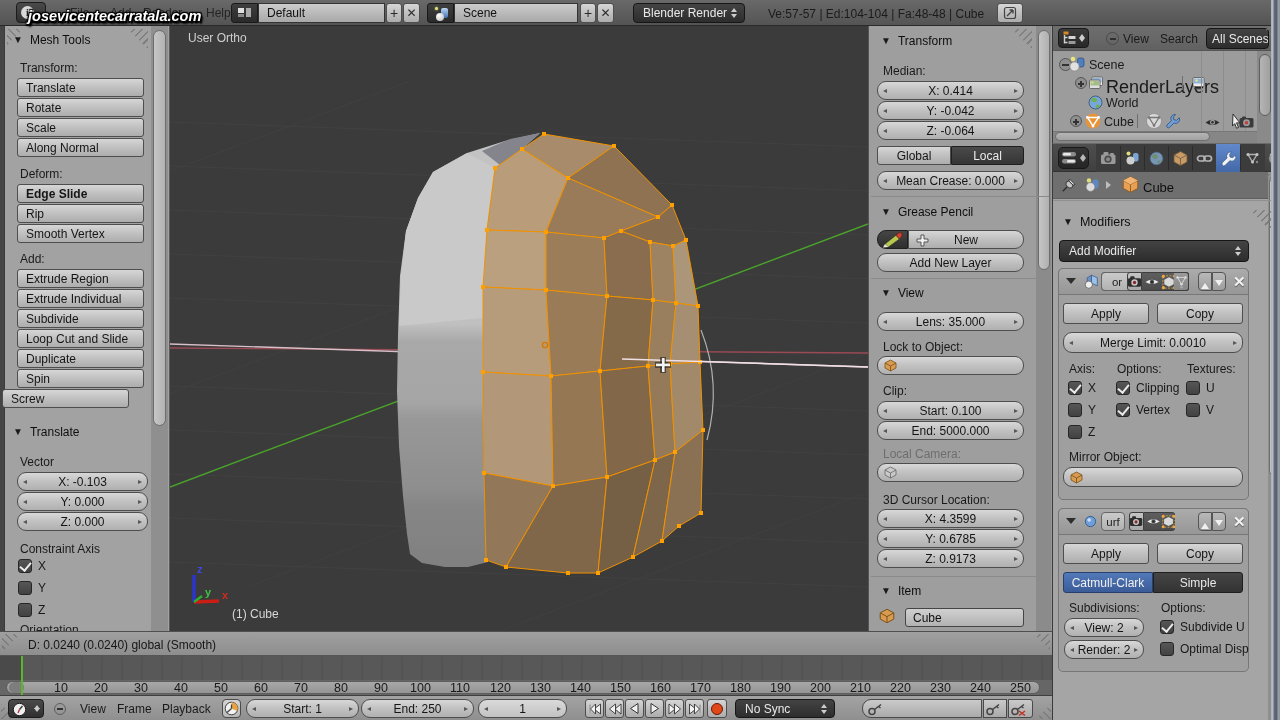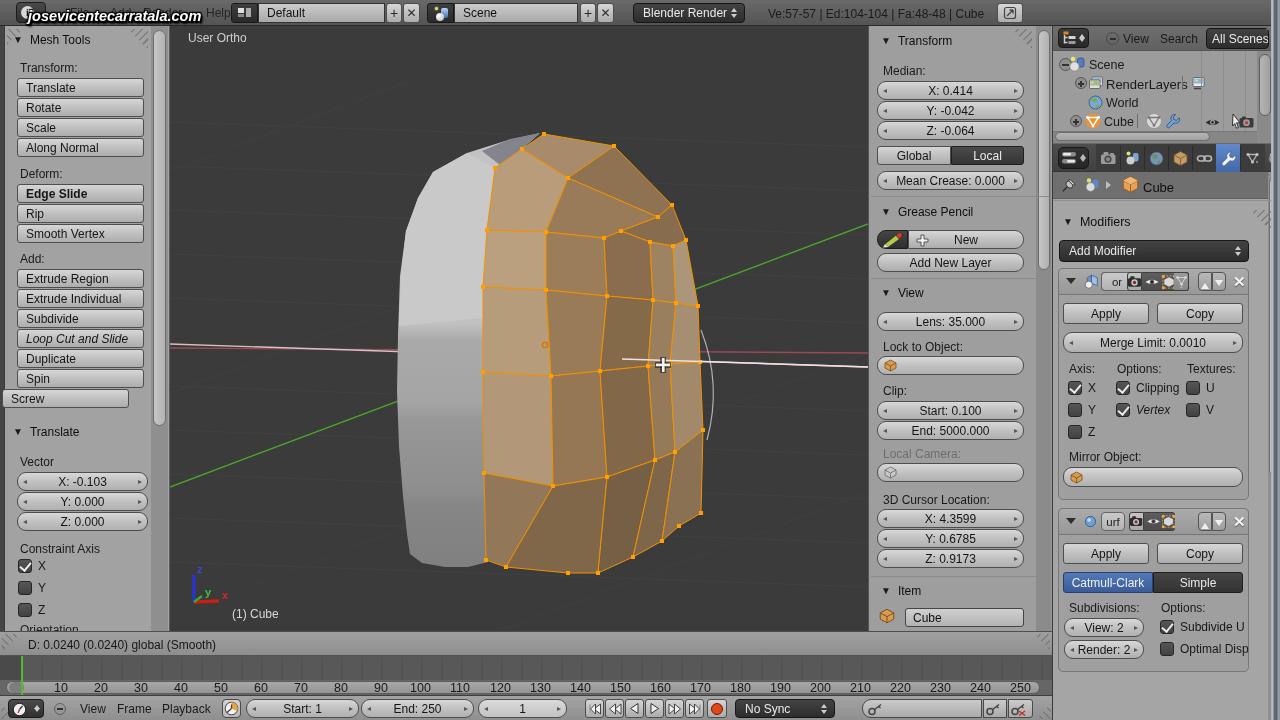--- a/index.html
+++ b/index.html
@@ -112,21 +112,21 @@
   <div class="btn left" style="left:17px;top:92px;width:127px;height:19px;">Scale</div>
   <div class="btn left" style="left:17px;top:112px;width:127px;height:19px;">Along Normal</div>
   <div class="lbl" style="left:20px;top:142px;">Deform:</div>
   <div class="btn left" style="left:17px;top:158px;width:127px;height:19px;font-weight:bold;">Edge Slide</div>
   <div class="btn left" style="left:17px;top:178px;width:127px;height:19px;">Rip</div>
   <div class="btn left" style="left:17px;top:198px;width:127px;height:19px;">Smooth Vertex</div>
   <div class="lbl" style="left:20px;top:227px;">Add:</div>
   <div class="btn left" style="left:17px;top:243px;width:127px;height:19px;">Extrude Region</div>
   <div class="btn left" style="left:17px;top:263px;width:127px;height:19px;">Extrude Individual</div>
   <div class="btn left" style="left:17px;top:283px;width:127px;height:19px;">Subdivide</div>
-  <div class="btn left" style="left:17px;top:303px;width:127px;height:19px;font-style:italic;">Loop Cut and Slide</div>
+  <div class="btn left" style="left:17px;top:303px;width:127px;height:19px;">Loop Cut and Slide</div>
   <div class="btn left" style="left:17px;top:323px;width:127px;height:19px;">Duplicate</div>
   <div class="btn left" style="left:17px;top:343px;width:127px;height:19px;">Spin</div>
   <div class="btn left" style="left:2px;top:363px;width:127px;height:19px;">Screw</div>
   <div class="phead" style="left:13px;top:400px;">Translate</div>
   <div class="lbl" style="left:20px;top:430px;">Vector</div>
   <div class="pill" style="left:17px;top:446px;width:131px;height:19px;">X: -0.103<span class="ar l">◂</span><span class="ar r">▸</span></div>
   <div class="pill" style="left:17px;top:466px;width:131px;height:19px;">Y: 0.000<span class="ar l">◂</span><span class="ar r">▸</span></div>
   <div class="pill" style="left:17px;top:486px;width:131px;height:19px;">Z: 0.000<span class="ar l">◂</span><span class="ar r">▸</span></div>
   <div class="lbl" style="left:20px;top:517px;">Constraint Axis</div>
   <div class="chk on" style="left:18px;top:533px;"><span class="box"></span>X</div>
@@ -375,21 +375,21 @@
     </div>
   <div class="abs" style="left:34px;top:49px;">
     <svg width="17" height="17" viewBox="0 0 17 17">
         <rect x="5" y="2" width="10.5" height="8.5" rx="1" fill="#ececec" stroke="#555" stroke-width="0.8"></rect>
         <rect x="6" y="3" width="8.5" height="4.5" fill="#8fb3d9"></rect>
         <rect x="2.5" y="5" width="10.5" height="8.5" rx="1" fill="#dedede" stroke="#555" stroke-width="0.8"></rect>
         <rect x="3.5" y="6" width="8.5" height="4.5" fill="#a3bd88"></rect>
         <circle cx="5.5" cy="7.5" r="1.1" fill="#e8e87a"></circle>
       </svg>
   </div>
-  <div class="lbl" style="left:53px;top:52px;font-size:13px;">RenderLayers</div>
+  <div class="lbl" style="left:53px;top:52px;font-size:18px;">RenderLayers</div>
   <div class="abs" style="left:129px;top:50px;width:1px;height:14px;background:#6f6f6f;"></div>
   <div class="abs" style="left:137px;top:49px;">
     <svg width="17" height="17" viewBox="0 0 17 17">
         <rect x="3" y="2.5" width="11" height="9" rx="1" fill="#ececec" stroke="#555" stroke-width="0.8"></rect>
         <rect x="4" y="3.5" width="9" height="5" fill="#8fb3d9"></rect>
         <circle cx="6.5" cy="5.5" r="1.2" fill="#e8e87a"></circle>
         <path d="M4 13.5 h7" stroke="#444" stroke-width="1.5"></path>
       </svg>
   </div>
   <div class="abs" style="left:34px;top:68px;">
@@ -599,21 +599,21 @@
   <div class="btn" style="left:10px;top:159px;width:86px;height:21px;">Apply</div>
   <div class="btn" style="left:104px;top:159px;width:86px;height:21px;">Copy</div>
   <div class="pill" style="left:10px;top:188px;width:180px;height:21px;">Merge Limit: 0.0010<span class="ar l">◂</span><span class="ar r">▸</span></div>
   <div class="lbl" style="left:16px;top:219px;">Axis:</div>
   <div class="lbl" style="left:64px;top:219px;">Options:</div>
   <div class="lbl" style="left:134px;top:219px;">Textures:</div>
   <div class="chk on" style="left:15px;top:237px;"><span class="box"></span>X</div>
   <div class="chk on" style="left:63px;top:237px;"><span class="box"></span>Clipping</div>
   <div class="chk" style="left:133px;top:237px;"><span class="box"></span>U</div>
   <div class="chk" style="left:15px;top:259px;"><span class="box"></span>Y</div>
-  <div class="chk on" style="left:63px;top:259px;font-style:italic;"><span class="box"></span>Vertex</div>
+  <div class="chk on" style="left:63px;top:259px;"><span class="box"></span>Vertex</div>
   <div class="chk" style="left:133px;top:259px;"><span class="box"></span>V</div>
   <div class="chk" style="left:15px;top:281px;"><span class="box"></span>Z</div>
   <div class="lbl" style="left:16px;top:307px;">Mirror Object:</div>
   <div class="pill" style="left:10px;top:323px;width:180px;height:20px;justify-content:flex-start;padding-left:6px;">
     <svg width="13" height="13" viewBox="0 0 13 13">
         <path d="M6.5 1 L12 4 L12 9 L6.5 12 L1 9 L1 4 Z" fill="#d89b52" stroke="#7a5016" stroke-width="0.8"></path>
         <path d="M1 4 L6.5 7 L12 4 M6.5 7 L6.5 12" stroke="#7a5016" stroke-width="0.8" fill="none"></path>
       </svg>
   </div>
 

